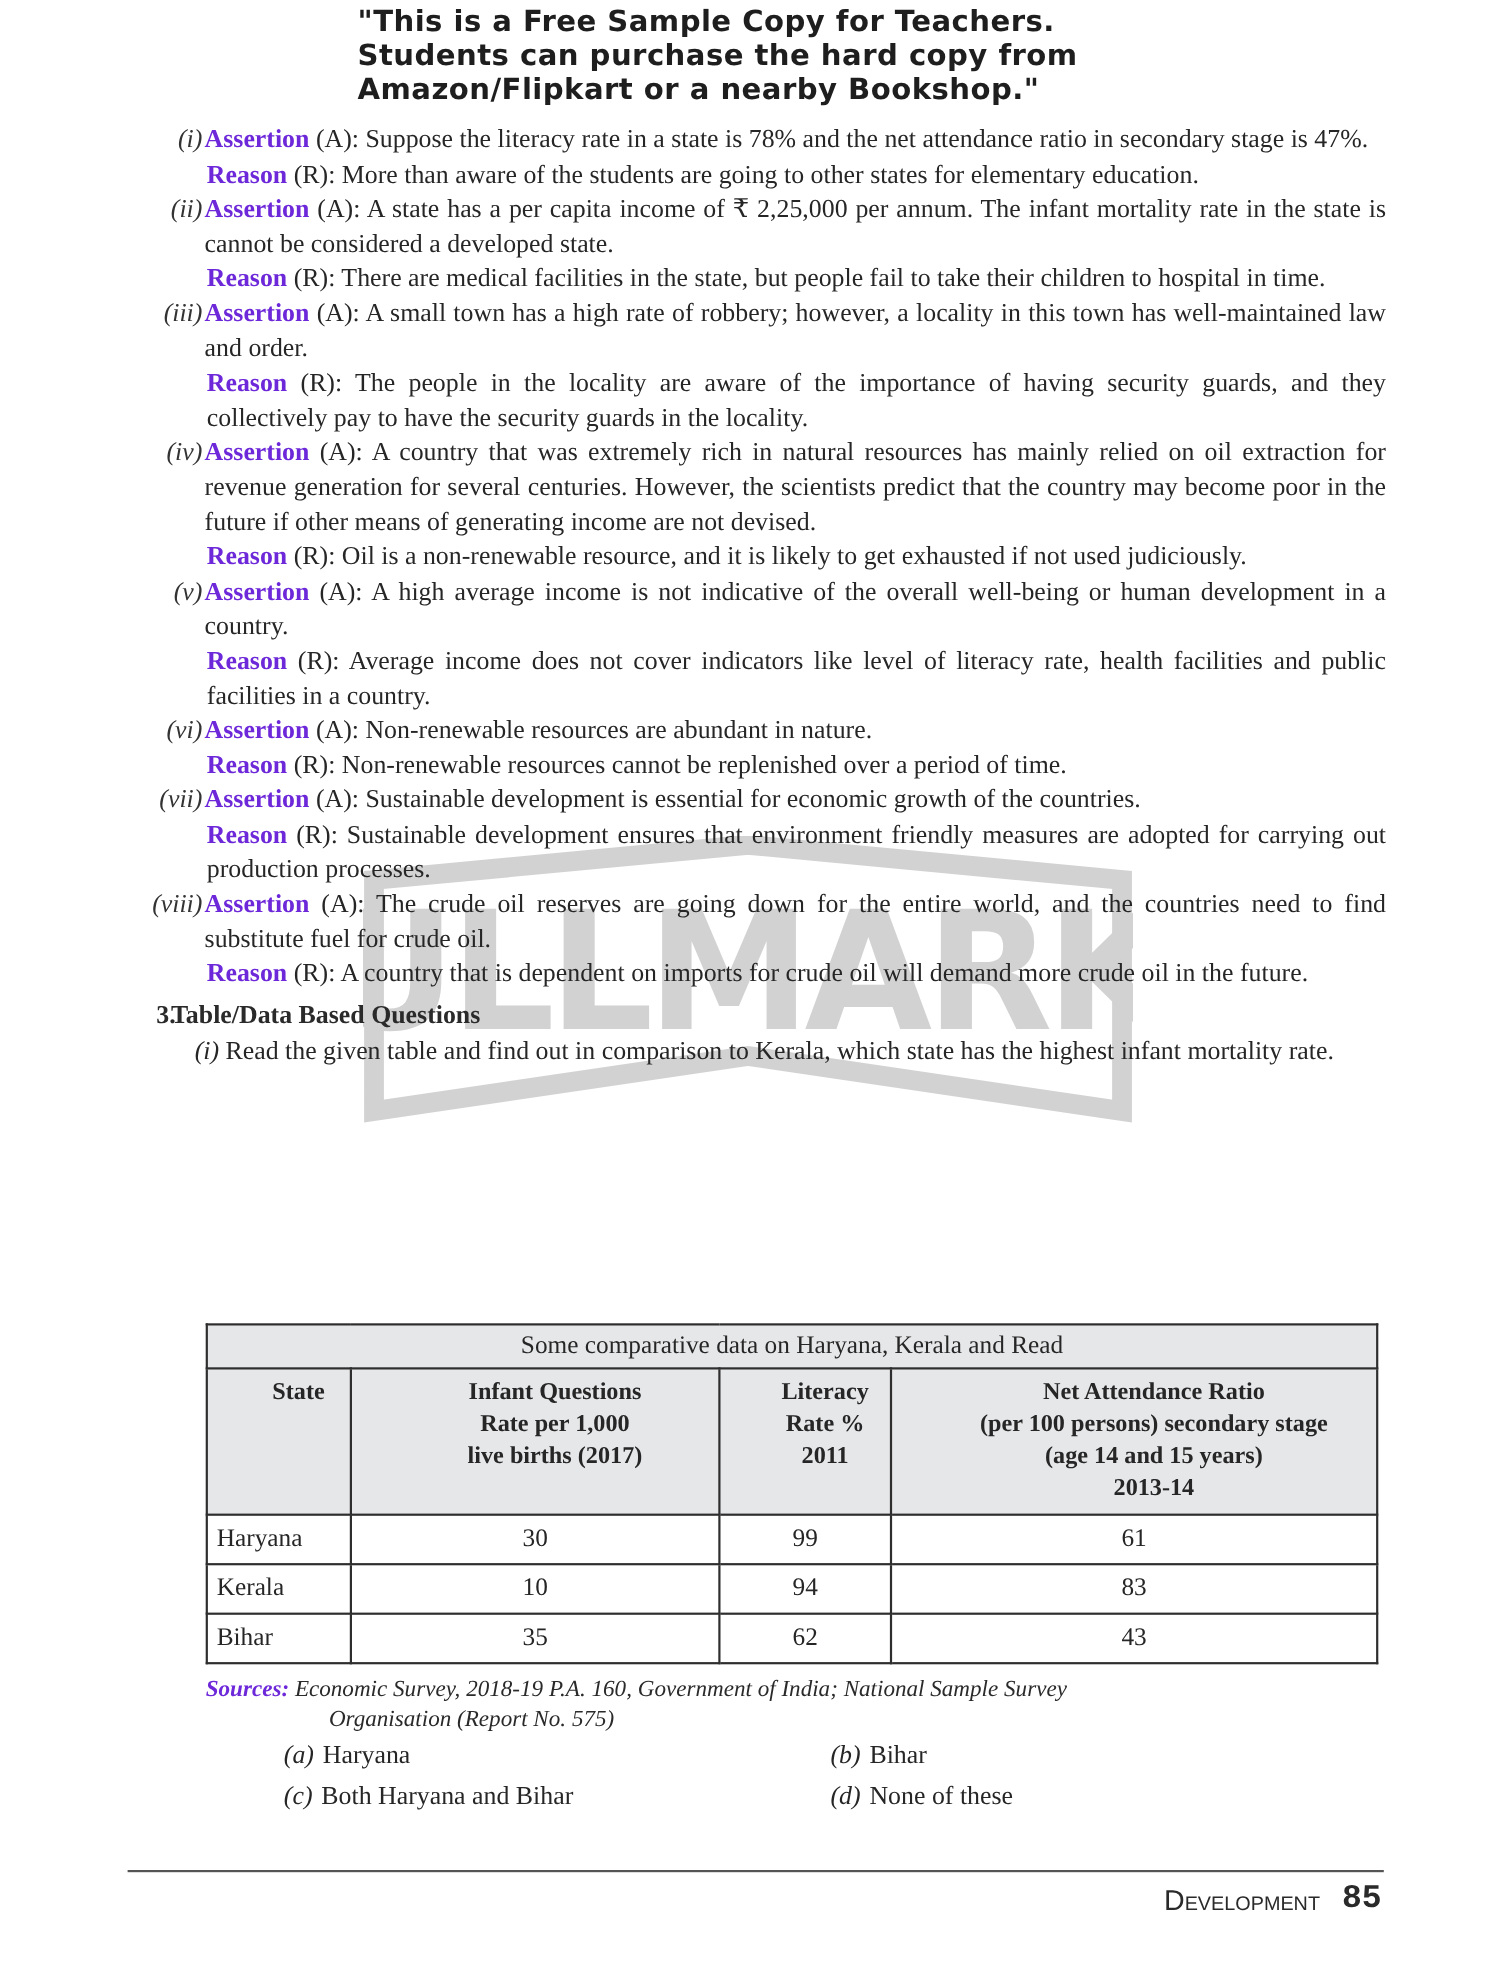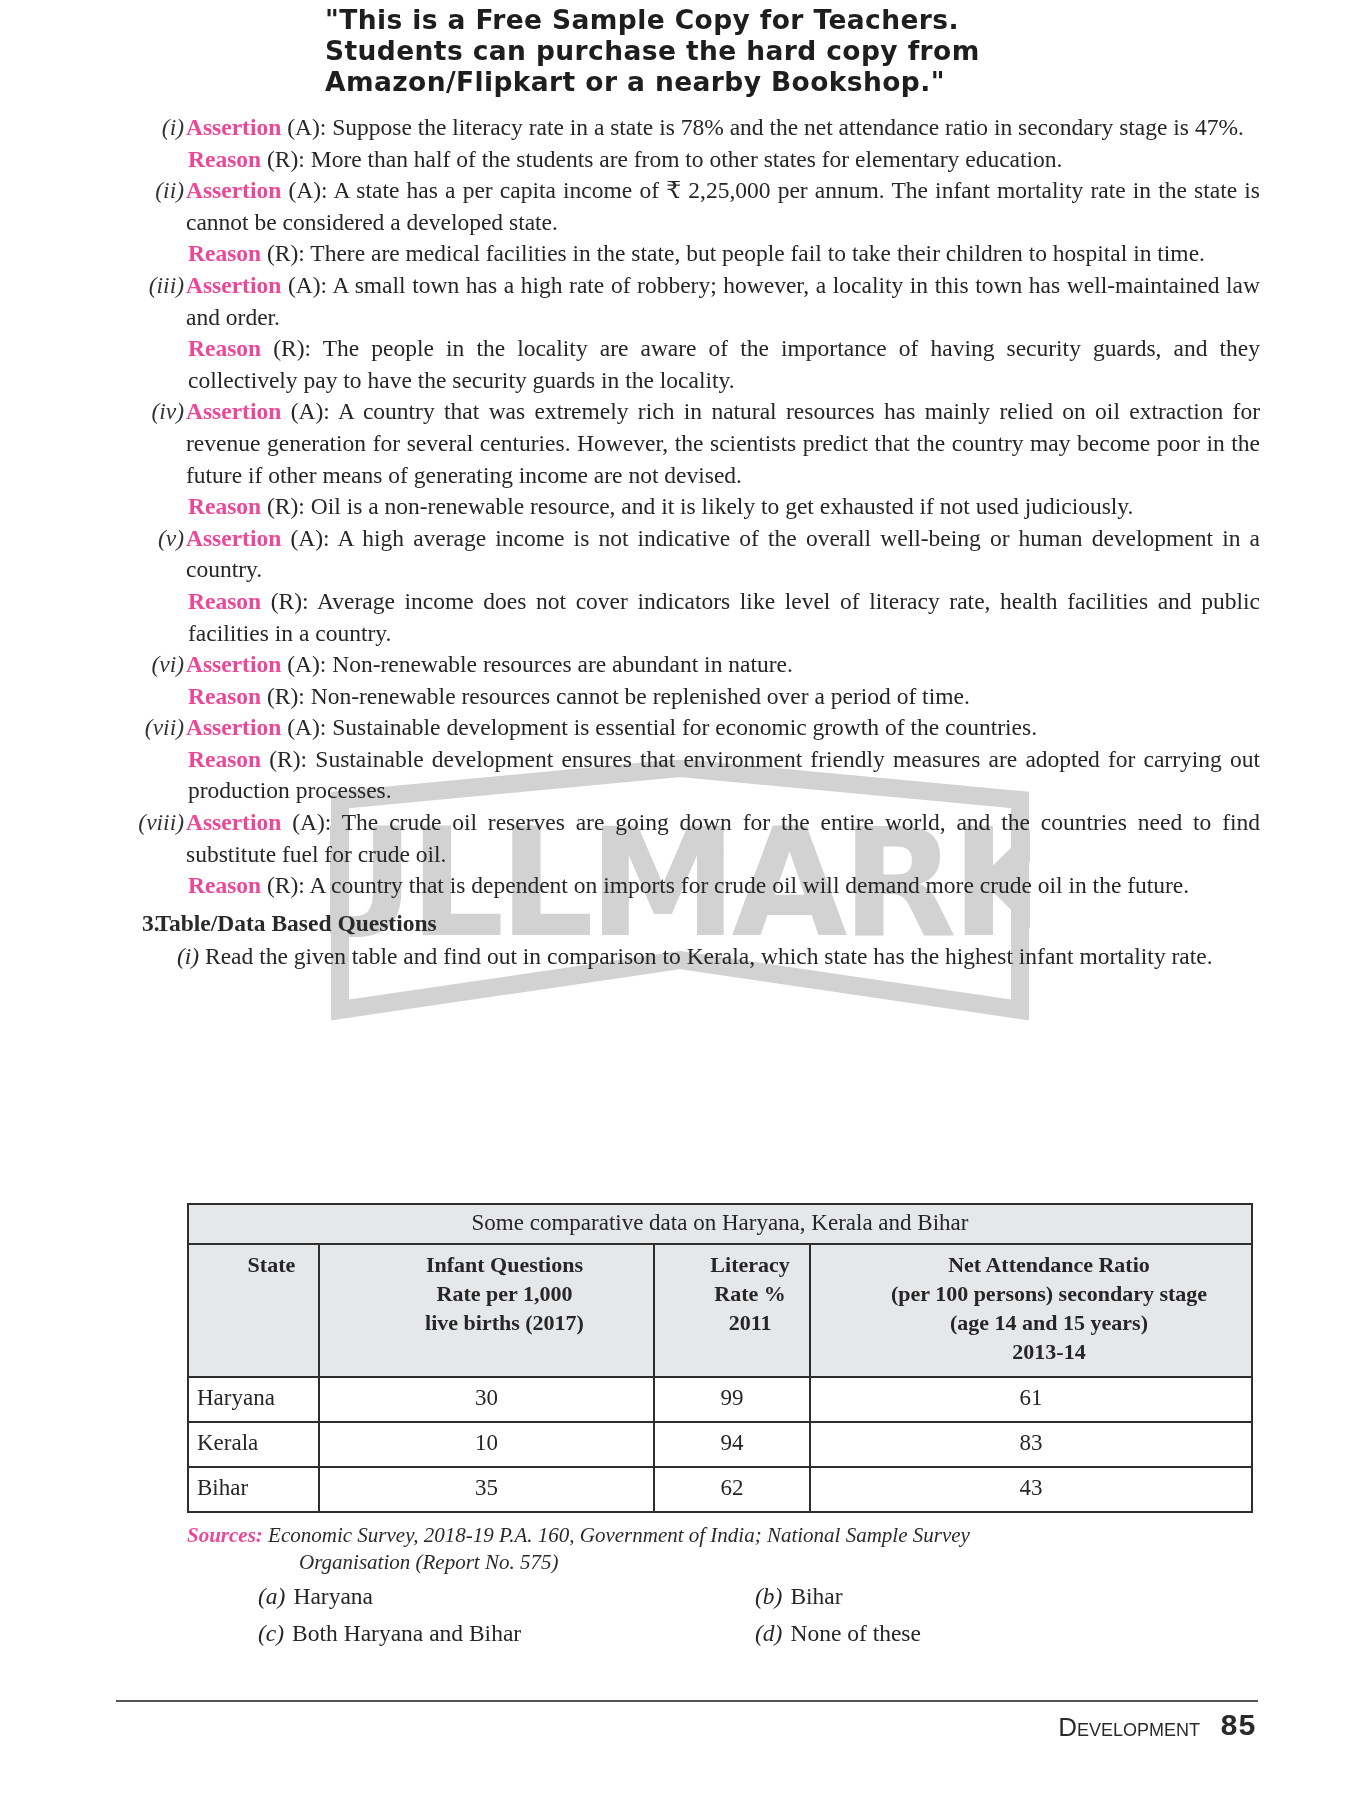--- a/index.html
+++ b/index.html
@@ -37,21 +37,21 @@
     .item { position: relative; padding-left: 66px; }
     .item .label {
       position: absolute;
       right: calc(100% - 64px);
       top: 0;
       font-style: italic;
       white-space: nowrap;
       color: #333;
     }
     .item p { text-align: justify; text-align-last: left; }
-    .kw { font-weight: bold; color: #ec4899; margin-top: 36px; }
+    .kw { font-weight: bold; color: #6d28d9; margin-top: 36px; }
     .reason { margin-left: 2px; }
     .section-head {
       position: relative;
       margin-top: 6px;
       padding-left: 22px;
       font-weight: bold;
       color: #2a2a2a;
     }
     .section-head .num { display: inline-block; width: 30px; margin-left: -22px; padding-left: 22px; }
     .sub { position: relative; padding-left: 85px; margin-top: 2px; }
@@ -165,21 +165,21 @@
     <div>"This is a Free Sample Copy for Teachers.</div>
     <div>Students can purchase the hard copy from</div>
     <div>Amazon/Flipkart or a nearby Bookshop."</div>
   </div>
 
   <div class="content">
 
     <div class="item">
       <span class="label">(i)</span>
       <p><span class="kw">Assertion</span> <span>(A):</span> <span>Suppose the literacy rate in a state is 78% and the net attendance ratio in secondary stage is 47%.</span></p>
-      <p class="reason"><span class="kw">Reason</span> <span>(R):</span> <span>More than half of the students are from to other states for elementary education.</span></p>
+      <p class="reason"><span class="kw">Reason</span> <span>(R):</span> <span>More than aware of the students are going to other states for elementary education.</span></p>
     </div>
 
     <div class="item">
       <span class="label">(ii)</span>
       <p><span class="kw">Assertion</span> <span>(A):</span> <span>A state has a per capita income of ₹ 2,25,000 per annum. The infant mortality rate in the state is cannot be considered a developed state.</span></p>
       <p class="reason"><span class="kw">Reason</span> <span>(R):</span> <span>There are medical facilities in the state, but people fail to take their children to hospital in time.</span></p>
     </div>
 
     <div class="item">
       <span class="label">(iii)</span>
@@ -230,21 +230,21 @@
 
   <table class="data-table">
     <colgroup>
       <col style="width:131px">
       <col style="width:336px">
       <col style="width:156px">
       <col style="width:443px">
     </colgroup>
     <tbody>
         <tr class="caption-row">
-      <th colspan="4">Some comparative data on Haryana, Kerala and Bihar</th>
+      <th colspan="4">Some comparative data on Haryana, Kerala and Read</th>
     </tr>
     <tr class="head-row">
       <th>
         <span>State</span>
       </th>
       <th>
         <span>Infant Questions</span>
         <span>Rate per 1,000</span>
         <span>live births (2017)</span>
       </th>

